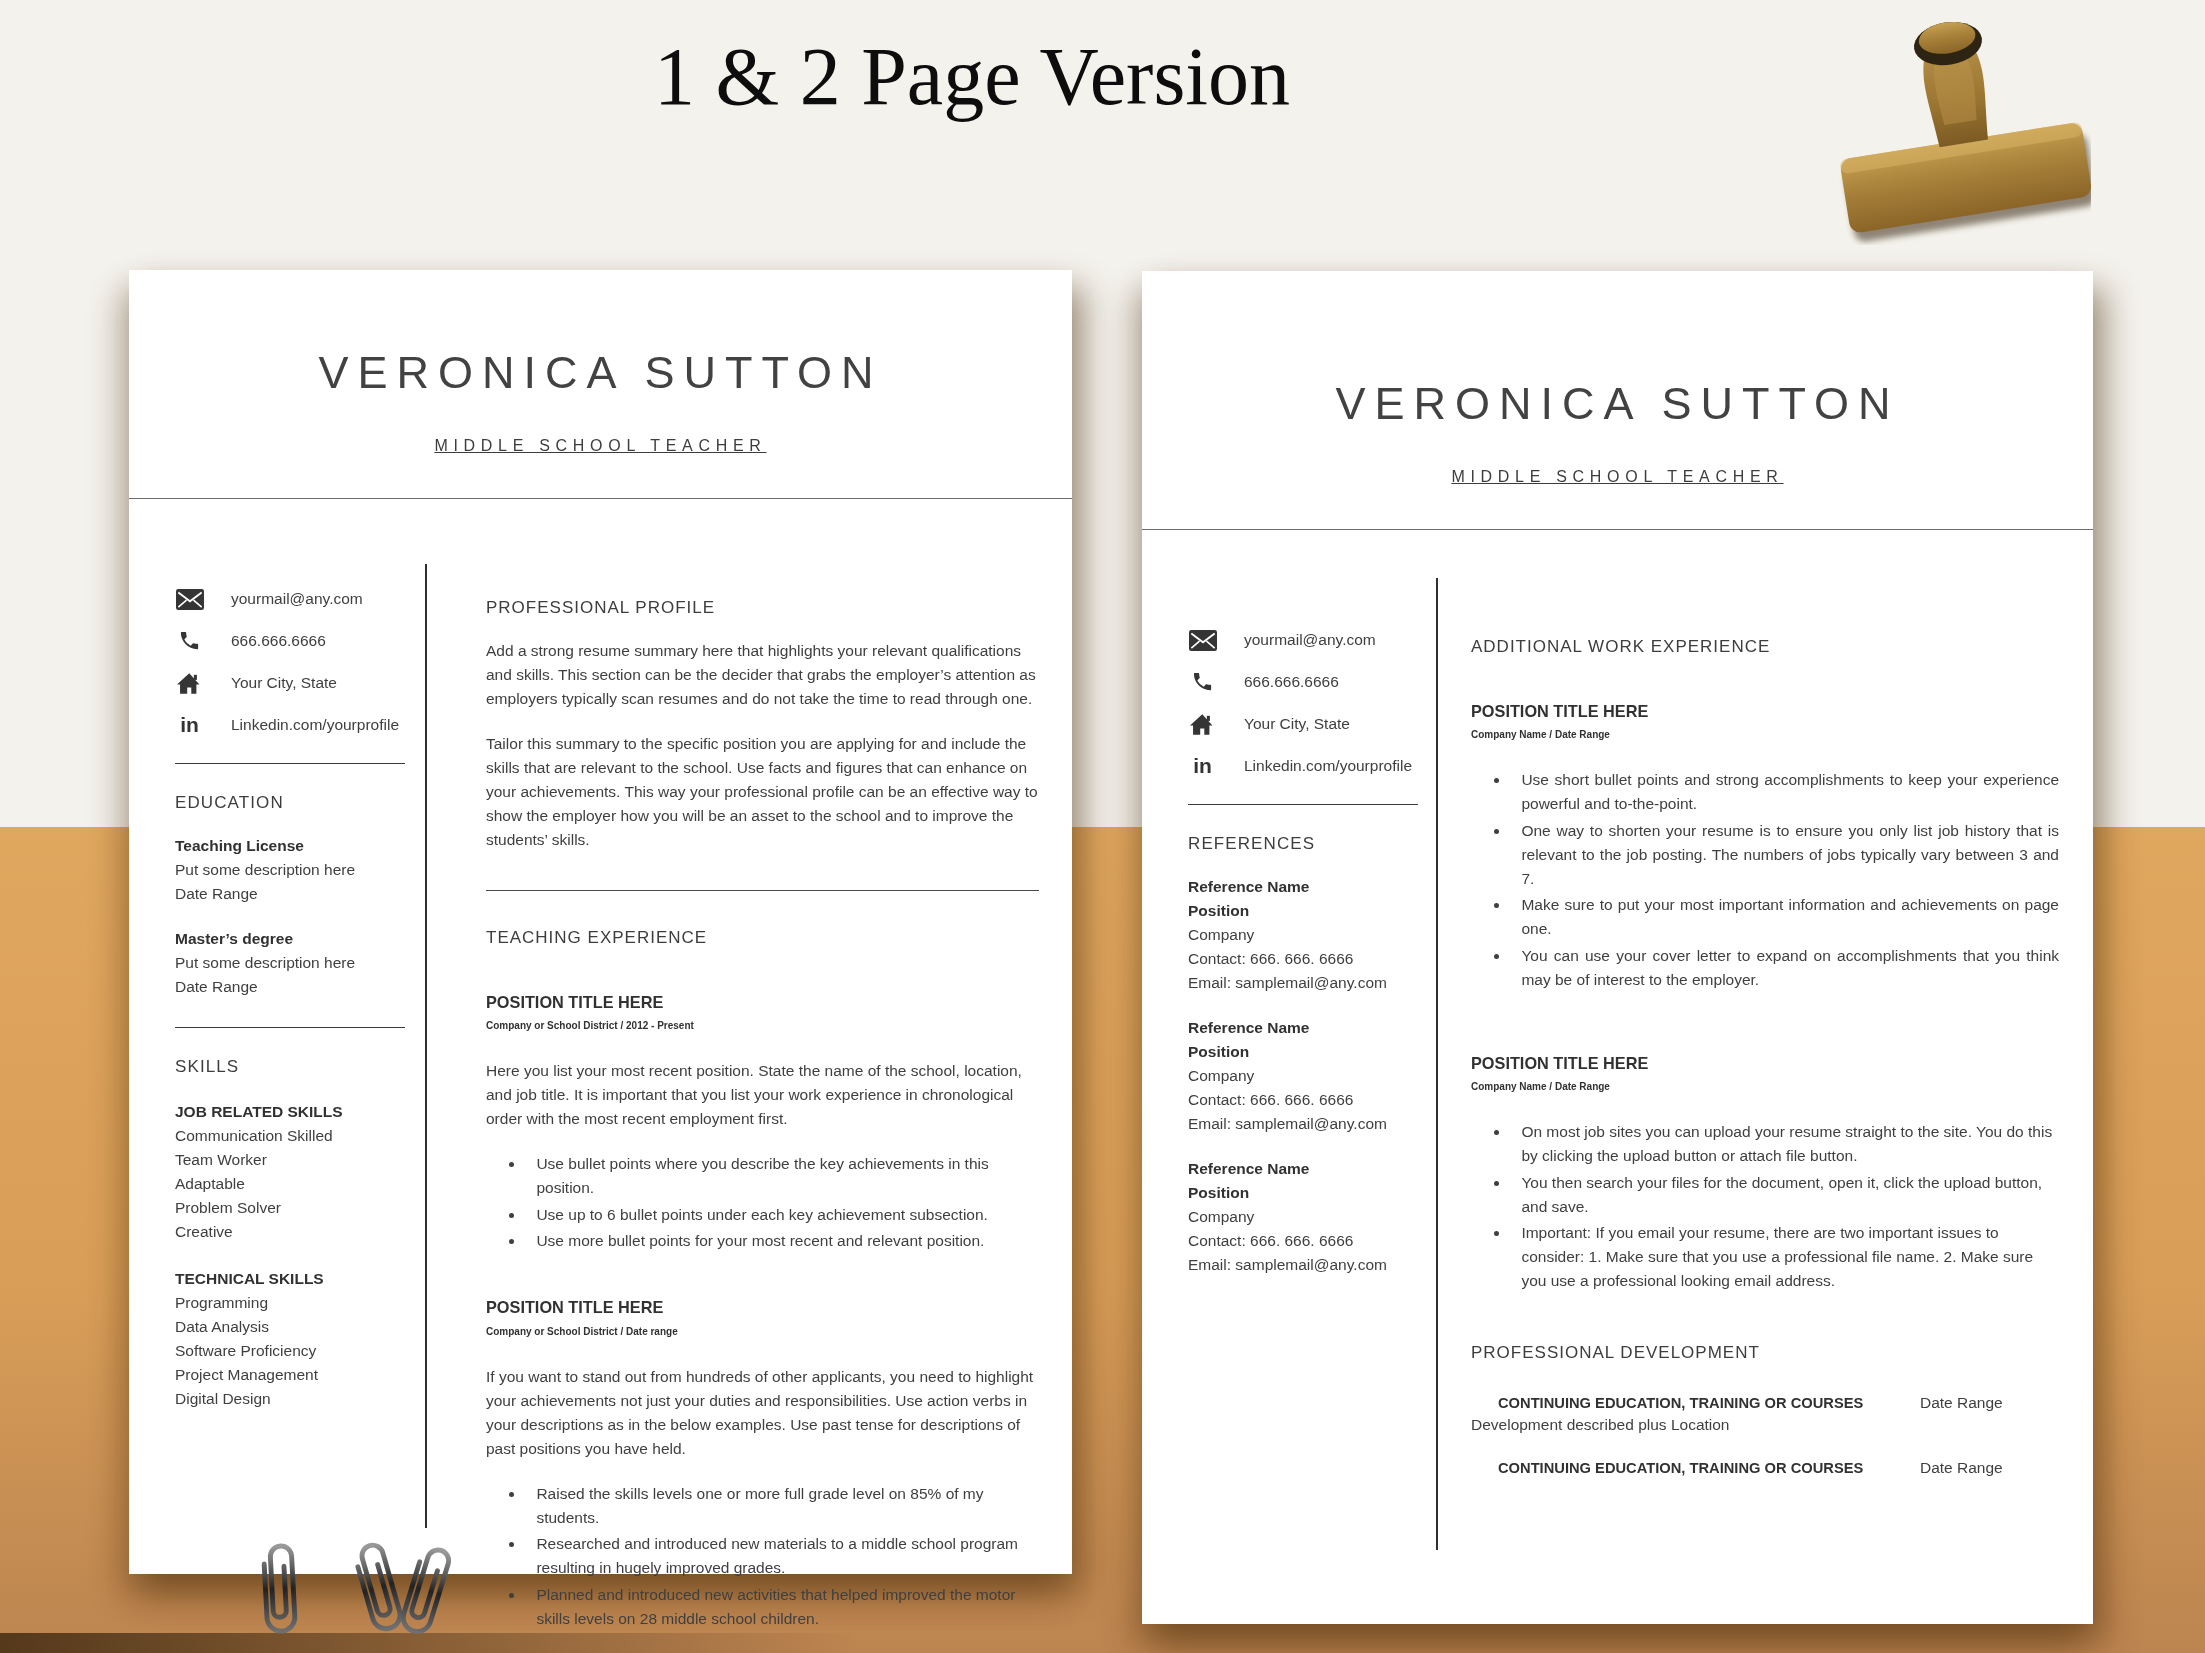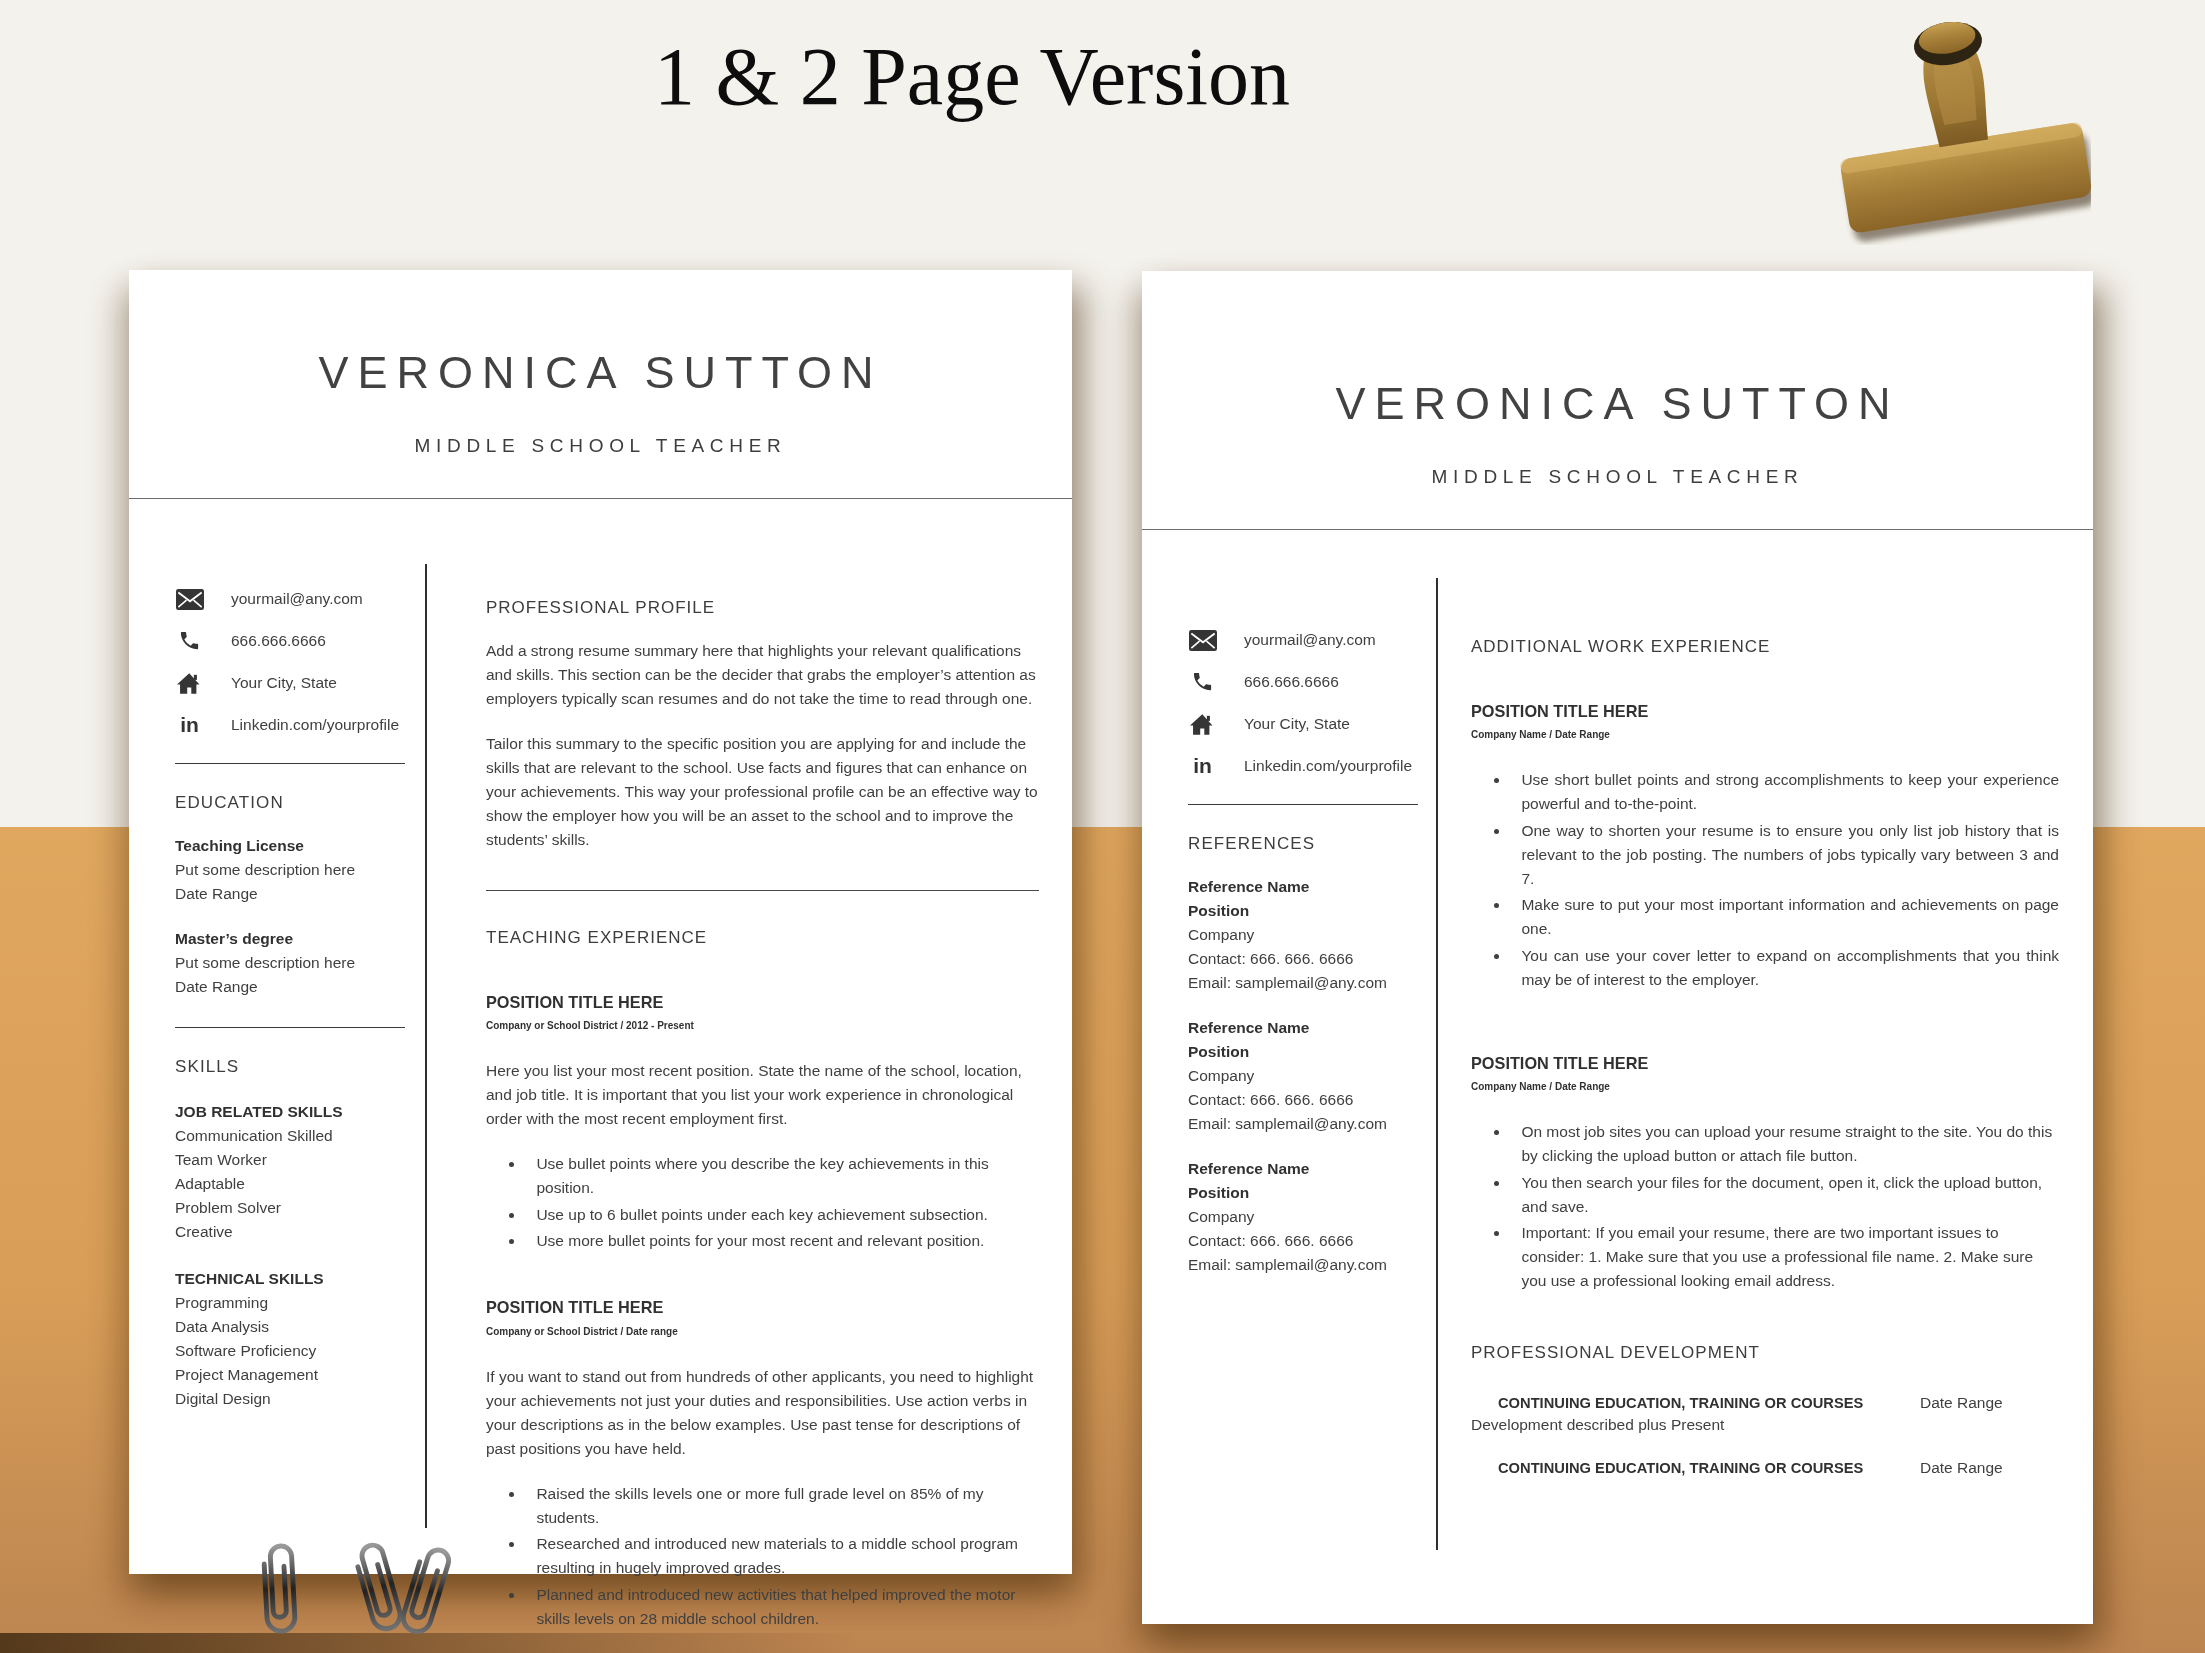--- a/index.html
+++ b/index.html
@@ -22,21 +22,21 @@
   .page{
     position:absolute;background:#ffffff;
     box-shadow:13px 18px 31px rgba(70,40,8,.42), -9.8px 21px 31px rgba(70,40,8,.30);
   }
   .page1{left:129px;top:270px;width:943px;height:1304px;}
   .page2{left:1142px;top:271px;width:951px;height:1353px;}
   .pg-head{text-align:center;}
   .page1 .pg-head{padding-top:78px;}
   .page2 .pg-head{padding-top:108px;}
   .pg-name{font-size:45px;letter-spacing:9px;color:#424242;font-weight:400;line-height:49px;}
-  .pg-role{font-size:19px;letter-spacing:5.7px;color:#3d3d3d;margin-top:39px;line-height:19.6px;}
+  .pg-role{font-size:16px;letter-spacing:5.7px;color:#3d3d3d;margin-top:39px;line-height:19.6px;text-decoration:underline;}
   .pg-rule{border:none;border-top:1.6px solid #6e6e6e;margin:42px 0 0 0;}
   .vdiv{position:absolute;width:1.6px;background:#2f2f2f;}
   .page1 .vdiv{left:296px;top:294px;height:964px;}
   .page2 .vdiv{left:294px;top:307px;height:972px;}
   .columns{display:flex;align-items:flex-start;}
   .sidebar{width:296px;box-sizing:border-box;padding:90px 19.6px 0 46px;flex:none;}
   .page2 .sidebar{padding-top:100px;}
   .main-col{flex:1;box-sizing:border-box;padding:98px 33px 0 61px;}
   .page2 .main-col{padding:106px 34px 0 33px;}
   
@@ -332,21 +332,21 @@
           </div>
         </div>
 
         <div class="section-h" style="margin-top:49px;">PROFESSIONAL DEVELOPMENT</div>
 
         <div class="dev-item" style="margin-top:29px;">
           <div class="dev-row">
             <div class="dev-title">CONTINUING EDUCATION, TRAINING OR COURSES</div>
             <div class="dev-date">Date Range</div>
           </div>
-          <div class="dev-desc">Development described plus Present</div>
+          <div class="dev-desc">Development described plus Location</div>
         </div>
         <div class="dev-item">
           <div class="dev-row">
             <div class="dev-title">CONTINUING EDUCATION, TRAINING OR COURSES</div>
             <div class="dev-date">Date Range</div>
           </div>
 
         </div>
       </div>
     </div>

